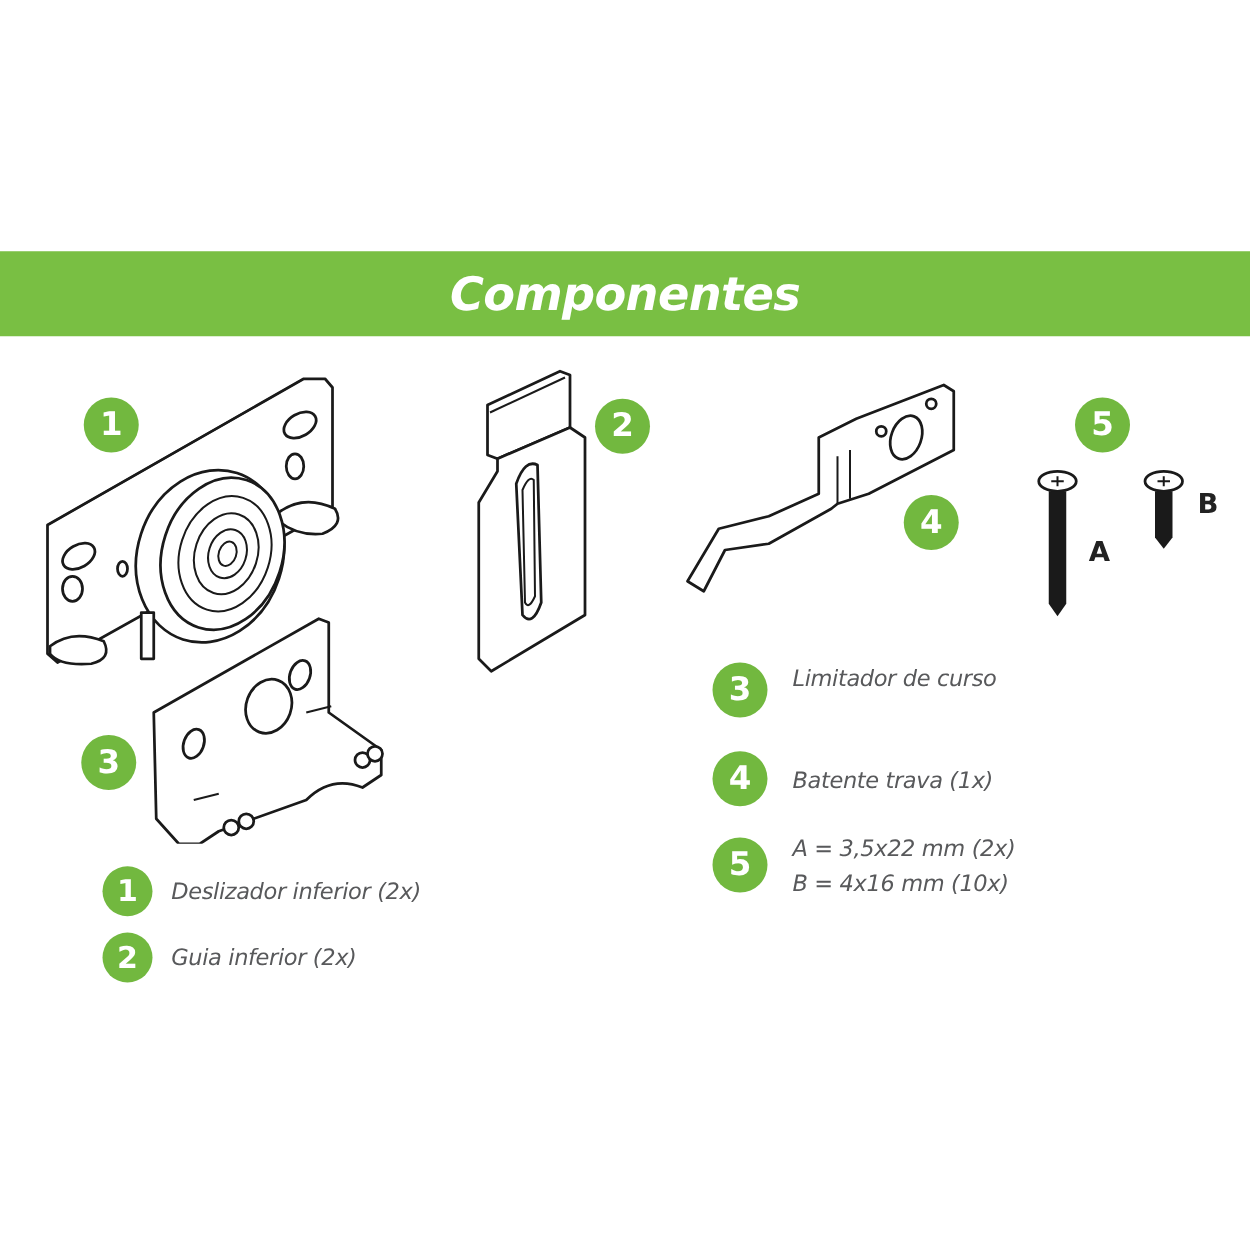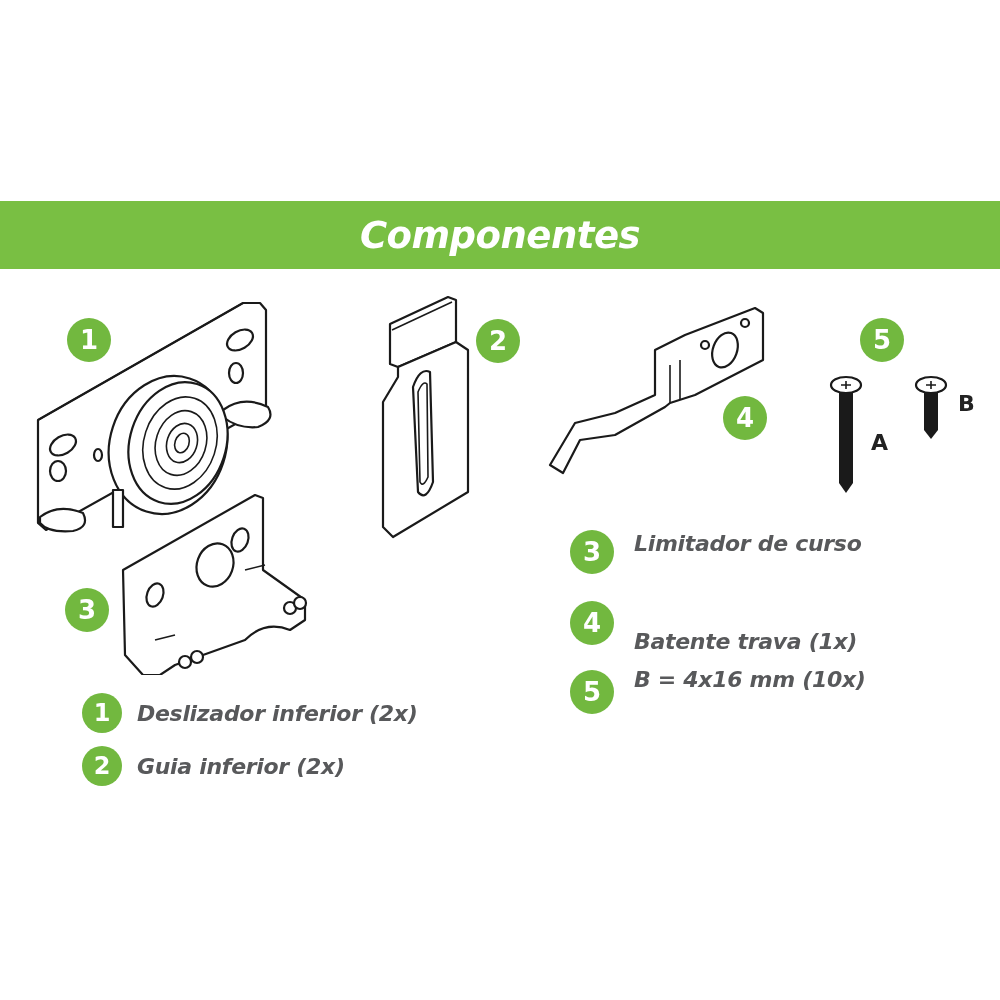--- a/index.html
+++ b/index.html
@@ -1,20 +1,20 @@
 <!DOCTYPE html>
 <html><head>
 <meta charset="utf-8">
 <style>
   html, body { margin:0; padding:0; background:#ffffff; }
   body { width:1000px; height:1000px; position:relative; overflow:hidden; font-family:"DejaVu Sans", sans-serif; }
   .banner { position:absolute; left:0; top:201px; width:1000px; height:68px; background:#79bf43; display:flex; align-items:center; justify-content:center; }
   .banner-title { color:#fff; font-style:italic; font-weight:bold; font-size:37px; letter-spacing:-0.5px; }
   .badge { position:absolute; width:44px; height:44px; border-radius:50%; background:#72b83f; color:#fff; font-weight:bold; font-size:26px; display:flex; align-items:center; justify-content:center; font-family:"DejaVu Sans", sans-serif; }
-  .caption { position:absolute; color:#58595b; font-style:italic; font-weight:bold; font-size:22px; line-height:28px; font-family:"DejaVu Sans", sans-serif; letter-spacing:-0.3px; }
+  .caption { position:absolute; color:#58595b; font-style:italic; font-weight:normal; font-size:18px; line-height:28px; font-family:"DejaVu Sans", sans-serif; letter-spacing:-0.3px; }
   .letter { position:absolute; font-weight:bold; font-size:22px; color:#222; }
   svg { position:absolute; }
   .line { fill:#fff; stroke:#1a1a1a; stroke-width:2.2; stroke-linejoin:round; stroke-linecap:round; }
   .thin { fill:none; stroke:#1a1a1a; stroke-width:1.6; }
 </style>
 </head>
 <body>
 
 <div class="banner">
   <span class="banner-title">Componentes</span>
@@ -95,19 +95,20 @@
 <div class="badge" style="left:82px;top:746px;width:40px;height:40px;font-size:24px">2</div>
 <div class="caption" style="left:137px;top:753px">
   <div>Guia inferior (2x)</div>
 </div>
 
 <div class="badge" style="left:570px;top:530px;width:44px;height:44px">3</div>
 <div class="caption" style="left:634px;top:530px">
   <div>Limitador de curso</div>
 </div>
 <div class="badge" style="left:570px;top:601px;width:44px;height:44px">4</div>
-<div class="caption" style="left:634px;top:628px">
+<div class="caption" style="left:634px;top:611px">
   <div>Batente trava (1x)</div>
 </div>
 <div class="badge" style="left:570px;top:670px;width:44px;height:44px">5</div>
 <div class="caption" style="left:634px;top:666px">
+  <div>A = 3,5x22 mm (2x)</div>
   <div>B = 4x16 mm (10x)</div>
 </div>
 
 </body></html>

